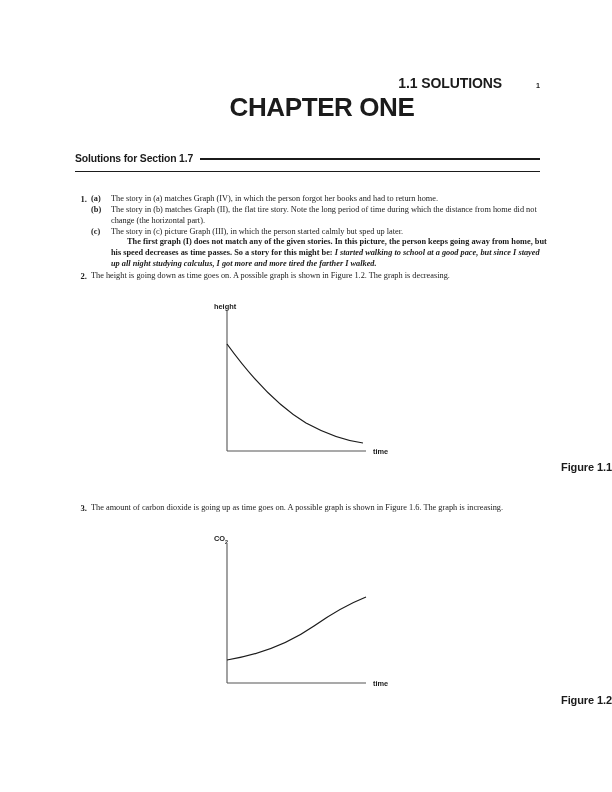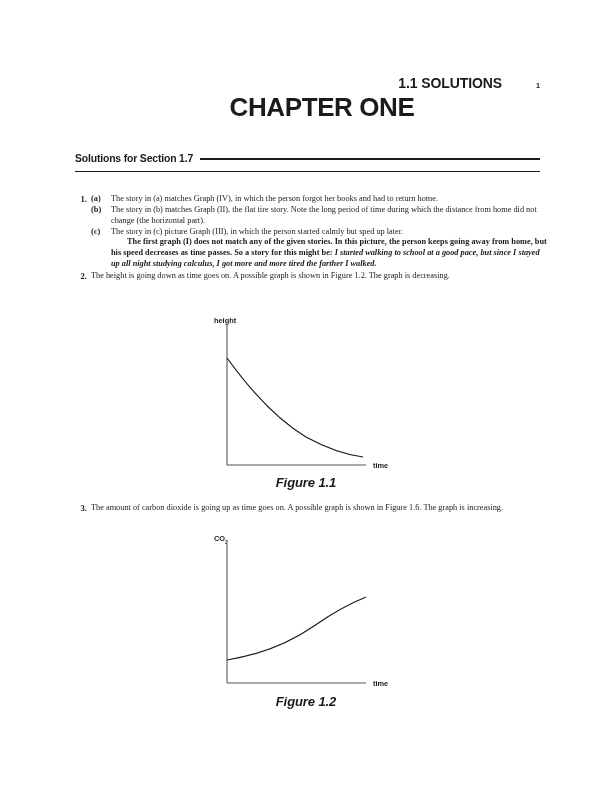--- a/index.html
+++ b/index.html
@@ -159,27 +159,26 @@
   .figure {
     position: absolute;
     left: 0;
     right: 0;
   }
   .figure svg {
     display: block;
     margin: 0 auto;
   }
   .figure-caption {
-    text-align: center;
-    font-family: "Liberation Sans", sans-serif;
-    font-weight: bold;
-    font-size: 13px;
+    text-align: right;
+    font-family: "Liberation Sans", sans-serif;
+    font-weight: bold;
+    font-size: 11px;
     color: #1b1b1b;
     letter-spacing: -0.1px;
-    font-style: italic;
   }
   .axis-label {
     font-family: "Liberation Sans", sans-serif;
     font-weight: bold;
     font-size: 7.4px;
     fill: #1b1b1b;
   }
   .axis-line {
     stroke: #555555;
     stroke-width: 1.1;
@@ -231,21 +230,21 @@
       </div>
     </div>
 
     <div class="problem gap-2">
       <div class="problem-number">2.</div>
       <div class="problem-body problem-text">The height is going down as time goes on. A possible graph is shown in Figure 1.2. The graph is decreasing.</div>
     </div>
 
   </div>
 
-  <div class="figure" style="top:310px;">
+  <div class="figure" style="top:296px;">
     <svg width="220" height="165" viewBox="0 0 220 165">
       <text class="axis-label" x="18" y="13">height</text>
       <line class="axis-line" x1="31" y1="15" x2="31" y2="155"></line>
       <line class="axis-line" x1="31" y1="155" x2="170" y2="155"></line>
       <path class="curve" d="M 31 48 C 60 88, 85 112, 110 127 C 132 139, 152 145, 167 147"></path>
       <text class="axis-label" x="177" y="158">time</text>
     </svg>
     <div class="figure-caption">Figure 1.1</div>
   </div>
 

